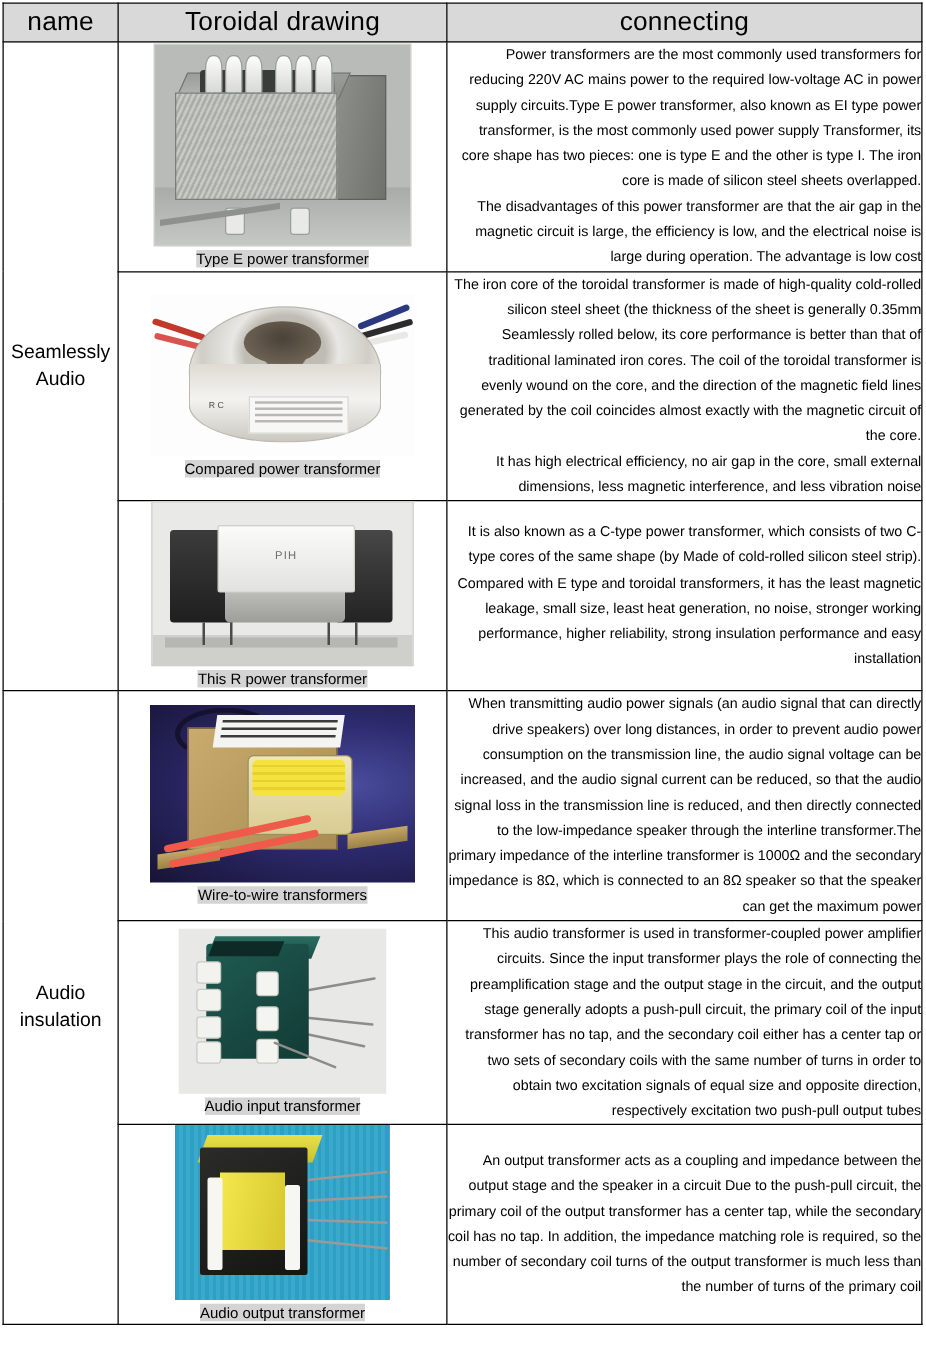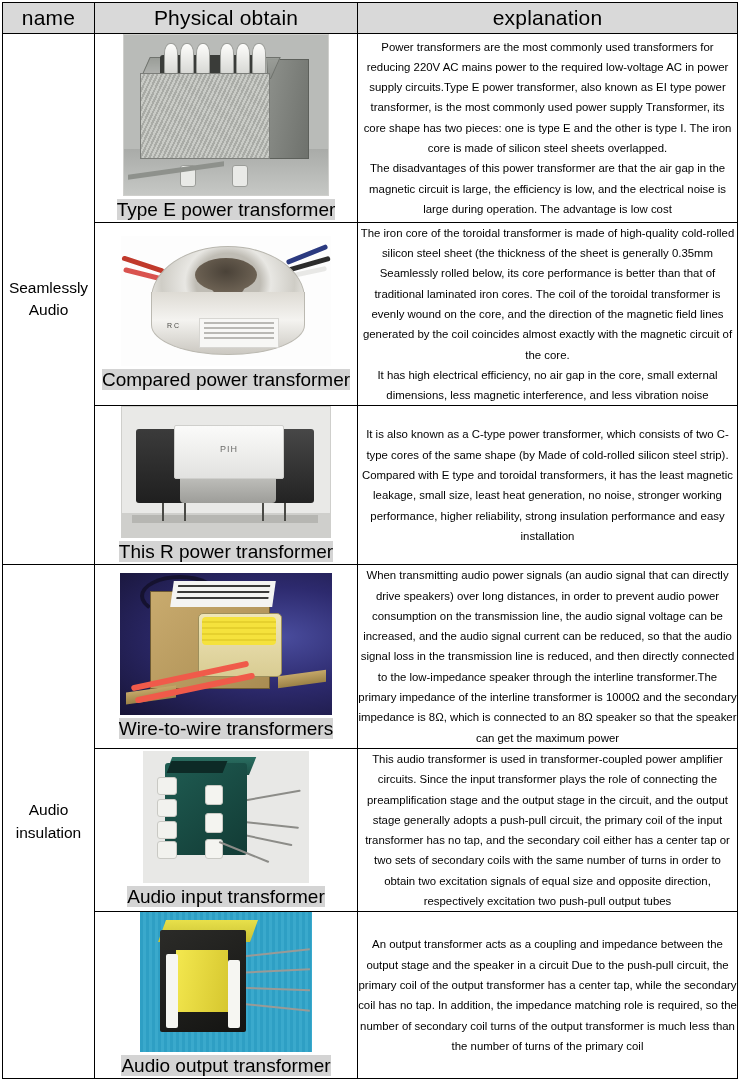--- a/index.html
+++ b/index.html
@@ -47,36 +47,36 @@
     padding:6px 4px 4px 4px;
   }
   .photo{
     display:block;
     margin:0 auto;
     position:relative;
     overflow:hidden;
     background:#f2f2f2;
   }
   .caption{
-    font-size:19px;
+    font-size:12px;
     margin-top:3px;
     display:inline-block;
     line-height:1.2;
   }
   .caption span.hl{background:#d4d4d4;}
 
   
   .explcell{
     padding:10px 9px 10px 10px;
     vertical-align:middle;
   }
   .expl{
     font-size:11.4px;
     line-height:1.78;
-    text-align:center;
+    text-align:right;
     white-space:pre-wrap;
   }
 
   
   
   .ph-e{width:204px;height:160px;background:#b9bbb8;}
   .ph-e .floor{position:absolute;left:0;bottom:0;width:100%;height:46px;background:linear-gradient(#a9aba8,#c6c8c5);}
   .ph-e .body{position:absolute;left:16px;top:38px;width:128px;height:84px;
     background:repeating-linear-gradient(115deg,#c9cbc6 0px,#c9cbc6 2px,#a9aba6 2px,#a9aba6 4px);
     border:1px solid #7b7d79;}
@@ -158,22 +158,22 @@
 <table class="table">
   <colgroup>
     <col class="c-name">
       <col class="c-draw">
       <col class="c-expl">
   </colgroup>
 
   <tbody>
       <tr>
     <th class="hdr">name</th>
-    <th class="hdr">Physical obtain</th>
-    <th class="hdr">explanation</th>
+    <th class="hdr">Toroidal drawing</th>
+    <th class="hdr">connecting</th>
   </tr>
 
   <tr>
     <td class="namecell" rowspan="3">
       <div>Seamlessly</div>
       <div>Audio</div>
     </td>
     <td class="drawcell">
       <div class="photo ph-e frame">
         <div class="floor"></div>

